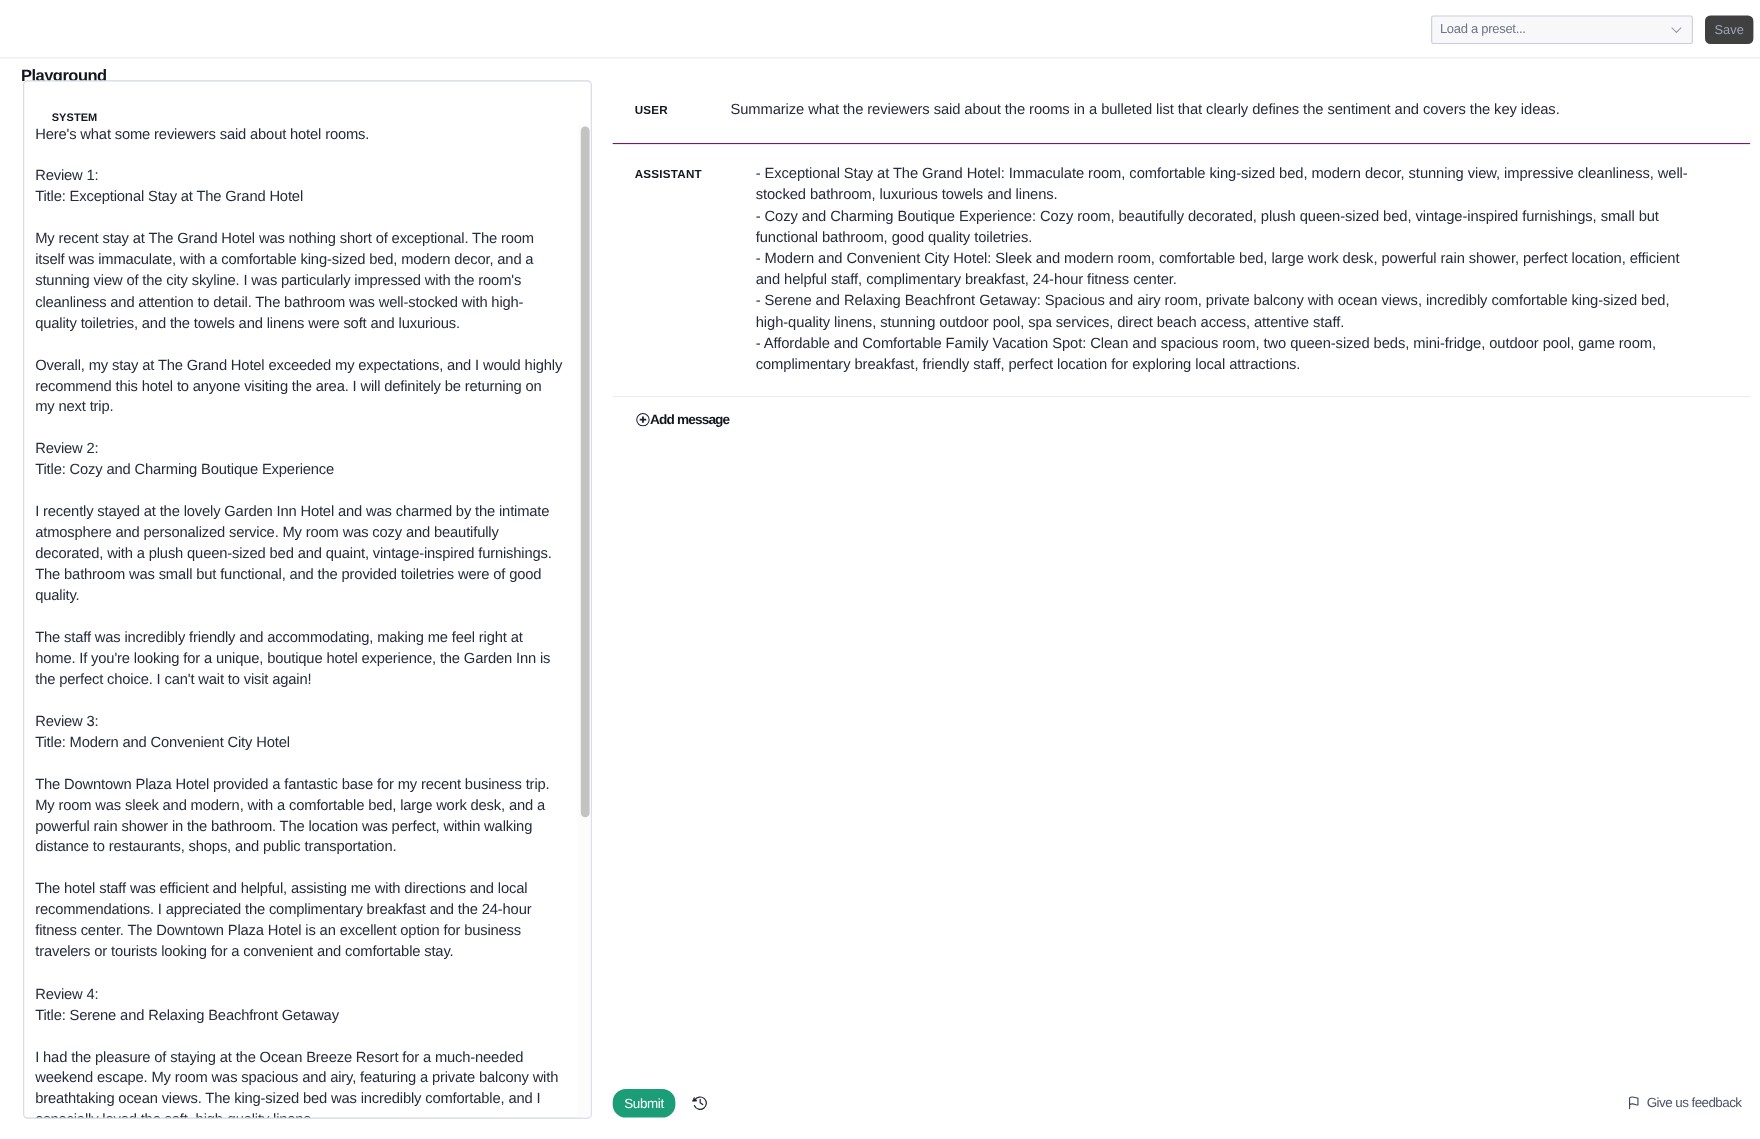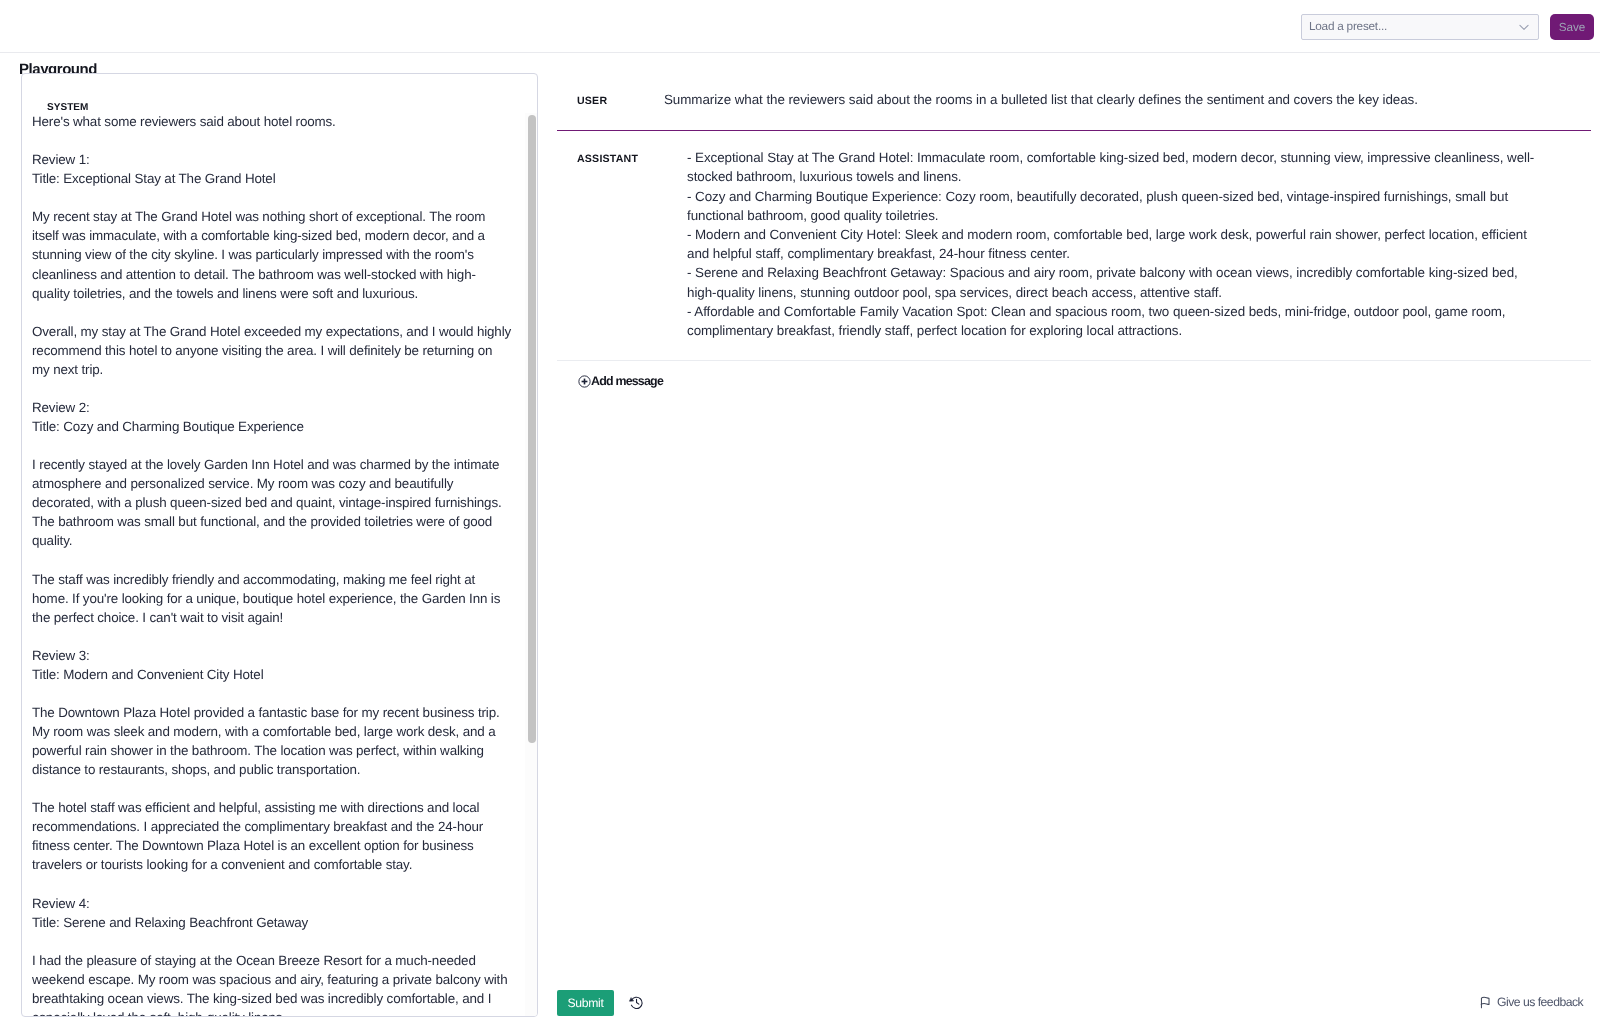--- a/index.html
+++ b/index.html
@@ -28,21 +28,21 @@
   }
   .preset-select {
     position: absolute; left: 1301px; top: 14px;
     width: 238px; height: 26px; border: 1px solid #c9ccdb; border-radius: 2px;
     background: #f8f8fa; display: flex; align-items: center; padding: 0 8px 0 7px;
     font-size: 11.8px; color: #6e7487; letter-spacing: -0.25px;
   }
   .preset-select .label { flex: 1; line-height: 12px; position: relative; top: -1px; }
   .save-btn {
     position: absolute; left: 1550px; top: 14px;
-    width: 44px; height: 26px; border-radius: 5px; background: #701a75;
+    width: 44px; height: 26px; border-radius: 5px; background: #404040;
     display: flex; align-items: center; justify-content: center;
     font-size: 11.7px; color: #9ea3b5;
   }
 
   
   .system-panel {
     position: absolute; left: 21px; top: 73px; width: 517px; height: 944px;
     border: 1px solid #d5d7e3; border-radius: 4px; background: #fff;
     overflow: hidden;
   }
@@ -80,21 +80,21 @@
   }
   .add-row {
     border-top: 1px solid #eaecf0; padding: 13px 0 0 21px;
     display: flex; align-items: center; 
   }
   .add-label { font-size: 12.4px; font-weight: bold; color: #14161f; letter-spacing: -0.78px; position: relative; top: -0.5px; }
 
   
   .submit-btn {
     position: absolute; left: 557px; top: 990px; width: 57px; height: 26px;
-    background: #1b9e77; border-radius: 2px; color: #fff; font-size: 12.2px;
+    background: #1b9e77; border-radius: 12px; color: #fff; font-size: 12.2px;
     letter-spacing: -0.3px;
     display: flex; align-items: center; justify-content: center;
   }
   .history-btn { position: absolute; left: 627px; top: 993px; width: 18px; height: 18px; }
   .feedback {
     position: absolute; left: 1479px; top: 995px; display: flex; align-items: center; gap: 5px;
     font-size: 12.2px; color: #4e556a; letter-spacing: -0.5px;
   }
   svg { display: block; }
 </style>

